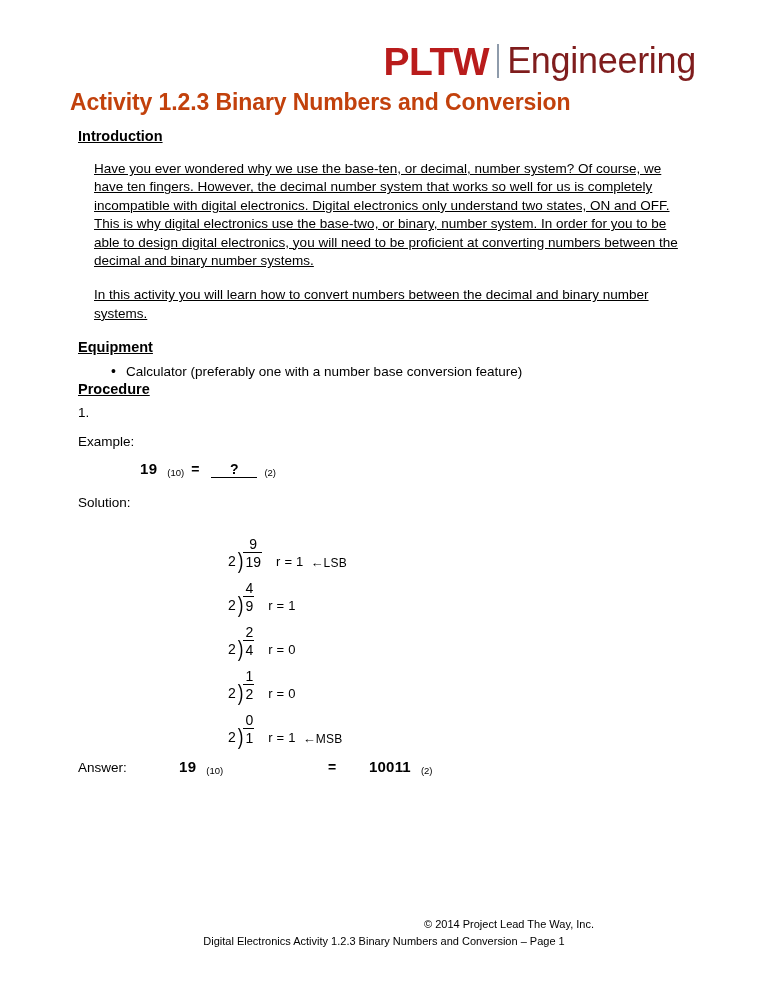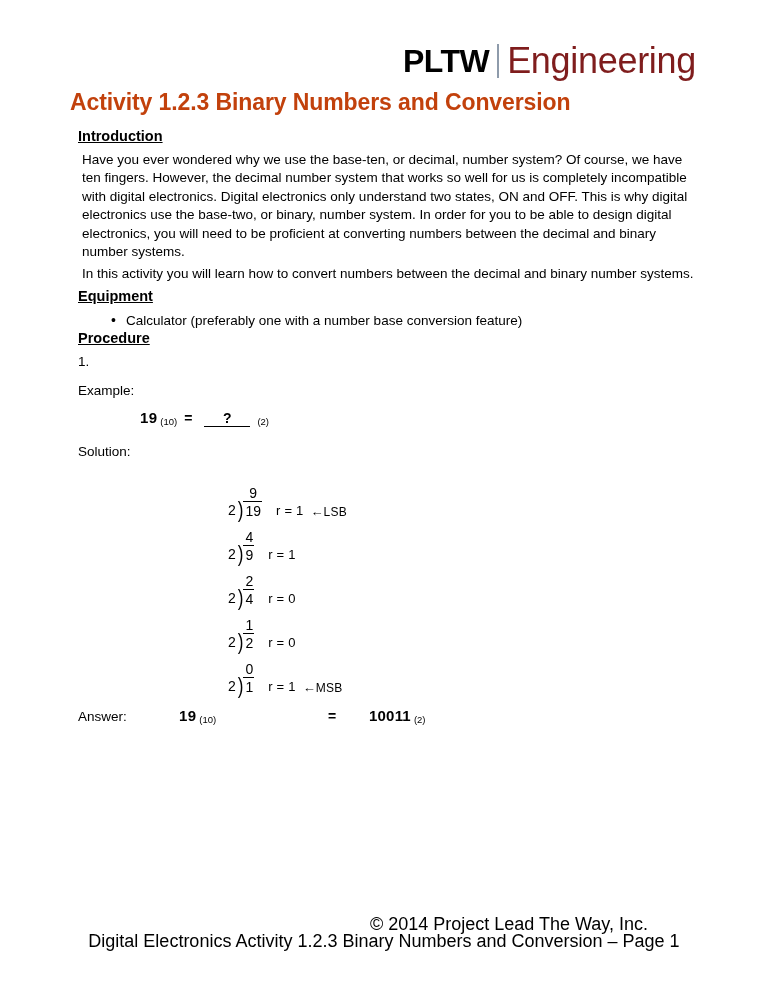--- a/index.html
+++ b/index.html
@@ -29,23 +29,23 @@
     top: 38px;
     right: 72px;
     display: flex;
     align-items: center;
     height: 46px;
     line-height: 1;
   }
   .logo-pltw {
     font-family: "Liberation Sans", sans-serif;
     font-weight: bold;
-    font-size: 32px;
+    font-size: 39px;
     letter-spacing: -0.5px;
-    color: #000000;
+    color: #b91c1c;
   }
   .logo-sep {
     width: 2px;
     height: 34px;
     background: #8e9bab;
     margin: 0 8px 0 8px;
   }
   .logo-eng {
     font-family: "Liberation Sans", sans-serif;
     font-weight: normal;
@@ -80,23 +80,24 @@
     margin: 0 0 7px 0;
     color: #000;
     text-decoration: underline;
   }
   .sec-equipment { margin-top: 26px; }
   .sec-procedure { margin-top: 30px; }
 
   p.para {
     font-size: 13.5px;
     line-height: 18.4px;
-    margin: 4px;
+    margin: 16px;
     color: #000;
     text-align: left;
+    text-decoration: underline;
   }
 
   .bullet-list {
     margin: 6px 0 0 0;
     padding: 0;
     list-style: none;
   }
   .bullet-list li {
     position: relative;
     padding-left: 48px;
@@ -146,21 +147,21 @@
     align-items: baseline;
     white-space: nowrap;
   }
   .num-big {
     font-size: 15px;
     font-weight: bold;
     letter-spacing: 0.3px;
   }
   .sub {
     font-size: 9.5px;
-    margin-left: 3px;
+    margin-left: 10px;
     position: relative;
     top: 2px;
   }
   .eq-sign {
     margin-left: 7px;
     font-size: 14px;
     font-weight: bold;
   }
   .blank-q {
     display: inline-block;
@@ -262,21 +263,21 @@
   .answer-eq { width: 22px; font-weight: bold; font-size: 14px;}
   .answer-bin .num-big { letter-spacing: 0.2px; }
 
   
   .footer {
     position: absolute;
     left: 0;
     right: 0;
     bottom: 44px;
     text-align: center;
-    font-size: 18px;
+    font-size: 11px;
     line-height: 17px;
     color: #000;
   }
   .footer .copyright {
     padding-left: 250px;
   }
 </style>
 </head>
 <body>
 

